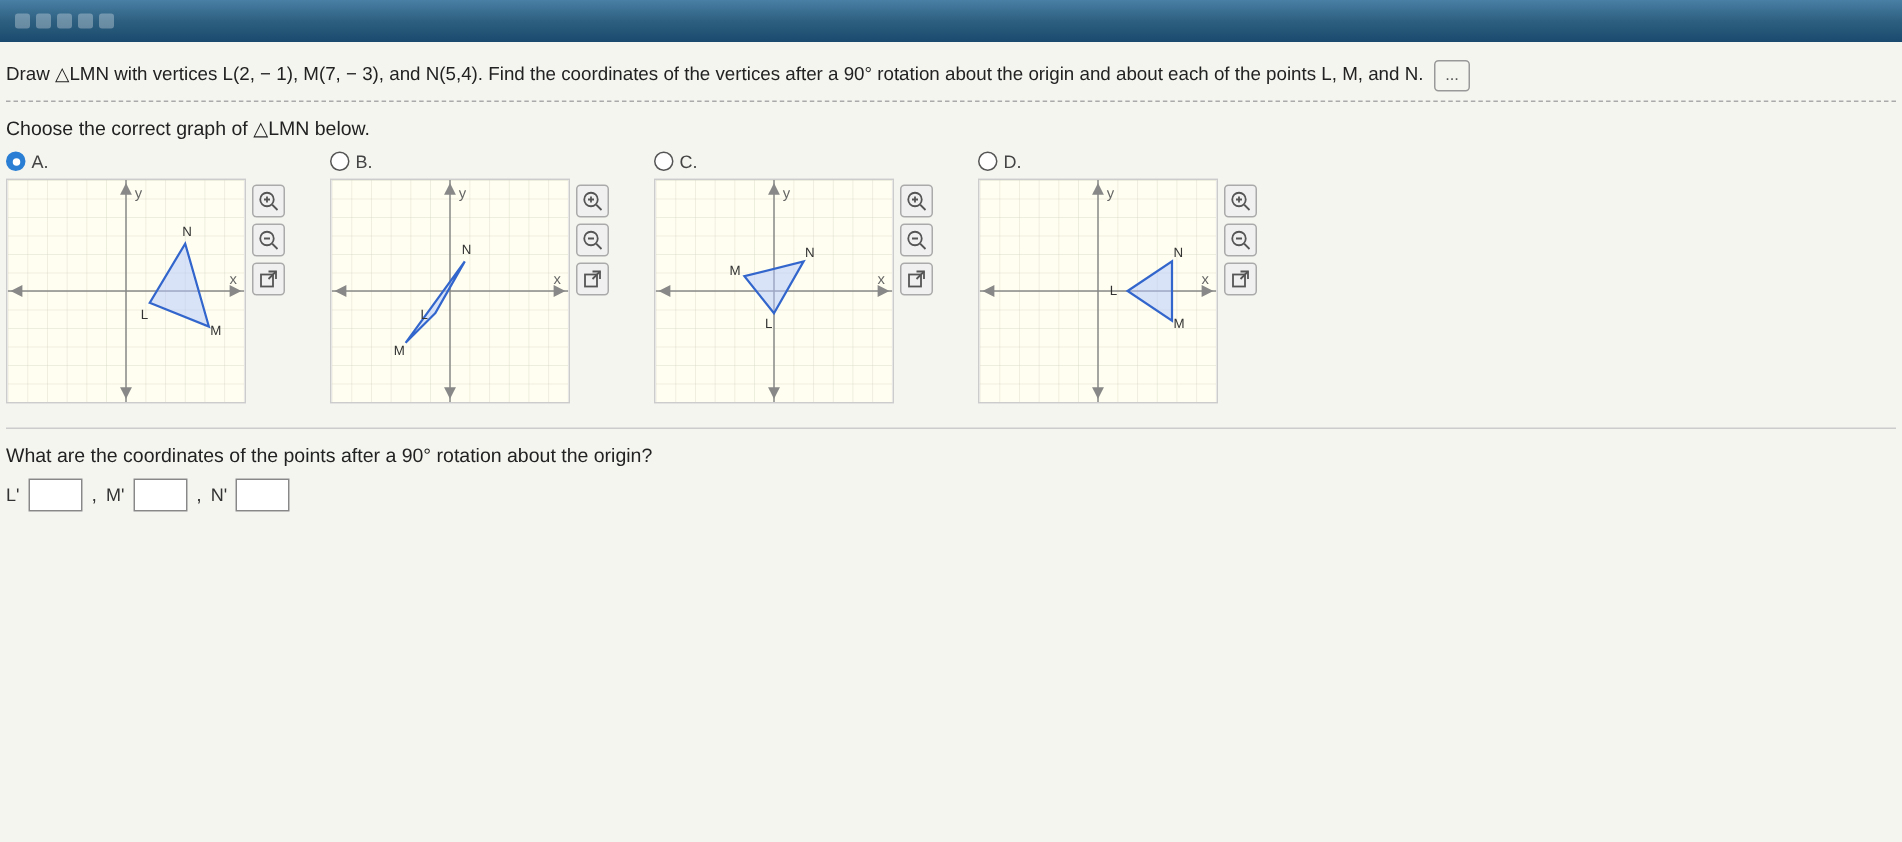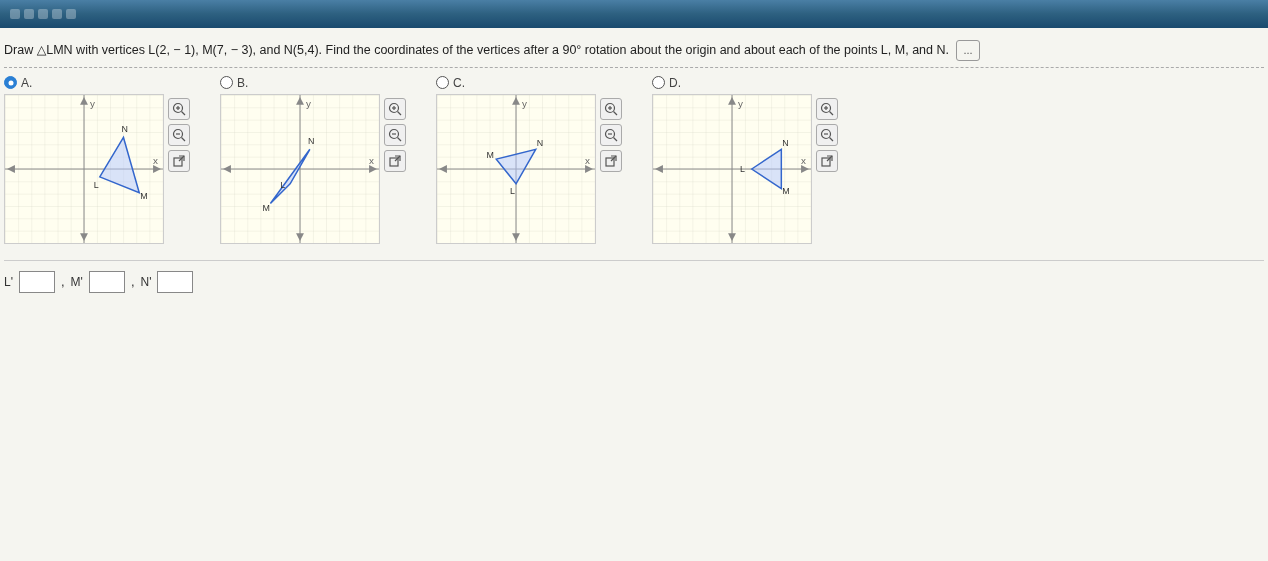--- a/index.html
+++ b/index.html
@@ -205,20 +205,21 @@
   </div>
 </div>
 
 <div class="main-content">
 
   <div class="problem-text">
     <span>Draw △LMN with vertices L(2, − 1), M(7, − 3), and N(5,4). Find the coordinates of the vertices after a 90° rotation about the origin and about each of the points L, M, and N.</span>
     <span class="dotted-expand">...</span>
   </div>
 
+  <div class="choose-label">Choose the correct graph of △LMN below.</div>
 
   <div class="graphs-row">
 
     <div class="graph-option">
       <div class="graph-option-label">
         <div class="radio-circle selected"></div>
         <span>A.</span>
       </div>
       <div class="graph-with-controls">
         <div class="graph-container">
@@ -444,20 +445,21 @@
                 <line x1="7" y1="7" x2="12" y2="2" stroke="#555" stroke-width="1.2"></line>
               </svg>
           </div>
         </div>
       </div>
     </div>
 
   </div>
 
   <div class="question-section">
+    <div class="question-text">What are the coordinates of the points after a 90° rotation about the origin?</div>
     <div class="coordinates-row">
       <span class="coord-label prime-label">L'</span>
       <input class="coord-input" type="text" value="" style="">
       <span class="coord-label">,</span>
       <span class="coord-label prime-label">M'</span>
       <input class="coord-input" type="text" value="" style="">
       <span class="coord-label">,</span>
       <span class="coord-label prime-label">N'</span>
       <input class="coord-input" type="text" value="" style="">
     </div>

